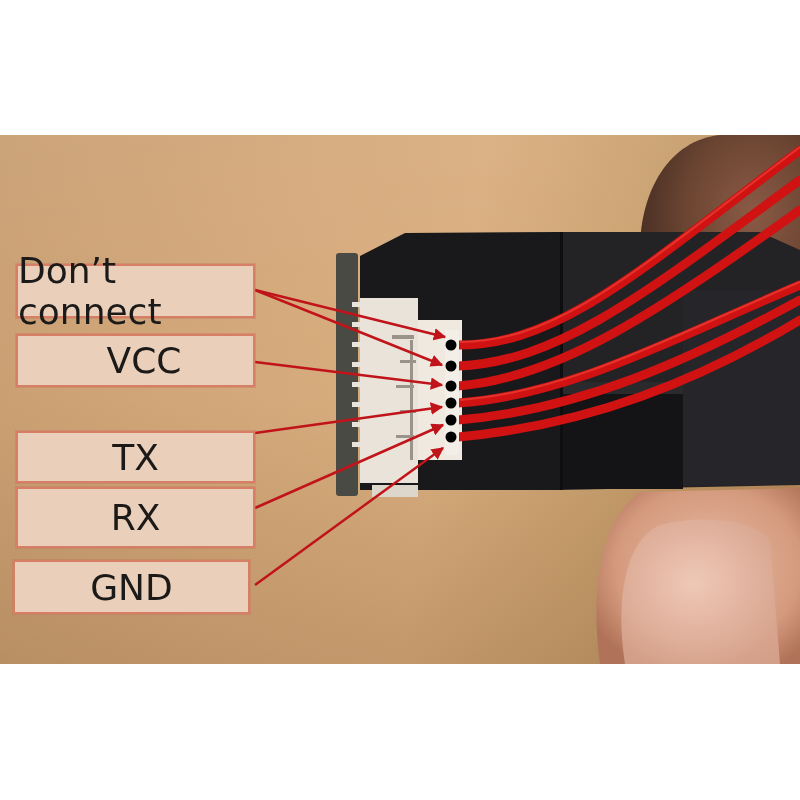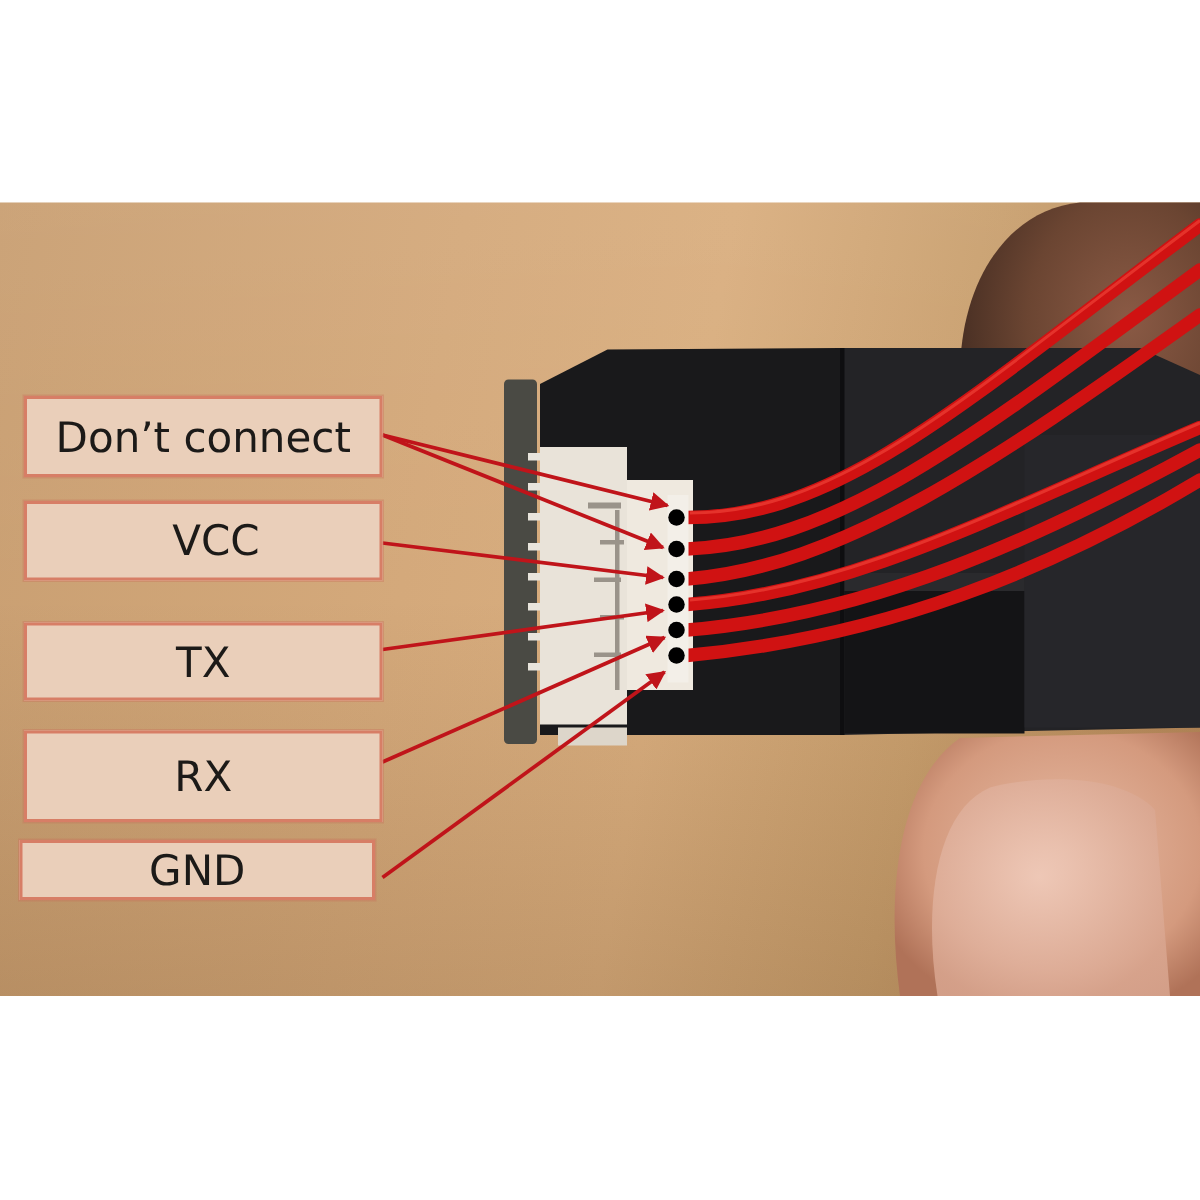--- a/index.html
+++ b/index.html
@@ -6,21 +6,21 @@
   body { width: 800px; height: 800px; background: #ffffff; position: relative; overflow: hidden;
          font-family: "DejaVu Sans", sans-serif; }
   .photo { position: absolute; left: 0; top: 135px; width: 800px; height: 529px; overflow: hidden;
            background: linear-gradient(100deg, #c99f72 0%, #d4a97b 35%, #d9ae7f 55%, #c9a06f 75%, #b08255 100%); }
   .photo::after { content: ""; position: absolute; inset: 0;
            background: linear-gradient(180deg, rgba(255,255,255,0.05) 0%, rgba(0,0,0,0) 50%, rgba(90,55,20,0.18) 100%); }
   svg.scene { position: absolute; left: 0; top: 0; width: 800px; height: 800px; }
   .label-box { position: absolute; box-sizing: border-box; background: #eacfba;
                border: 2px solid #d77e66; box-shadow: 0 0 0 1px rgba(200,110,90,0.35);
                display: flex; align-items: center; justify-content: center;
-               color: #1c1a18; font-size: 28px; font-family: "DejaVu Sans", sans-serif; }
+               color: #1c1a18; font-size: 36px; font-family: "DejaVu Sans", sans-serif; }
 </style>
 </head>
 <body>
 
 <div class="photo"></div>
 
 <svg class="scene" viewBox="0 0 800 800">
   <defs>
     <radialGradient id="fingerTop" cx="0.7" cy="0.4" r="0.7">
       <stop offset="0" stop-color="#8a5a45"></stop>
@@ -109,21 +109,21 @@
     <line x1="255" y1="585" x2="443" y2="448"></line>
   </g>
 </svg>
 
 <div class="label-box" style="left:16px;top:264px;width:239px;height:54px;">
   <span>Don’t connect</span>
 </div>
 <div class="label-box" style="left:16px;top:334px;width:239px;height:53px;padding-left:17px;">
   <span>VCC</span>
 </div>
-<div class="label-box" style="left:16px;top:415px;width:239px;height:52px;">
+<div class="label-box" style="left:16px;top:431px;width:239px;height:52px;">
   <span>TX</span>
 </div>
 <div class="label-box" style="left:16px;top:487px;width:239px;height:61px;">
   <span>RX</span>
 </div>
-<div class="label-box" style="left:13px;top:560px;width:237px;height:40px;">
+<div class="label-box" style="left:13px;top:560px;width:237px;height:54px;">
   <span>GND</span>
 </div>
 
 </body></html>

